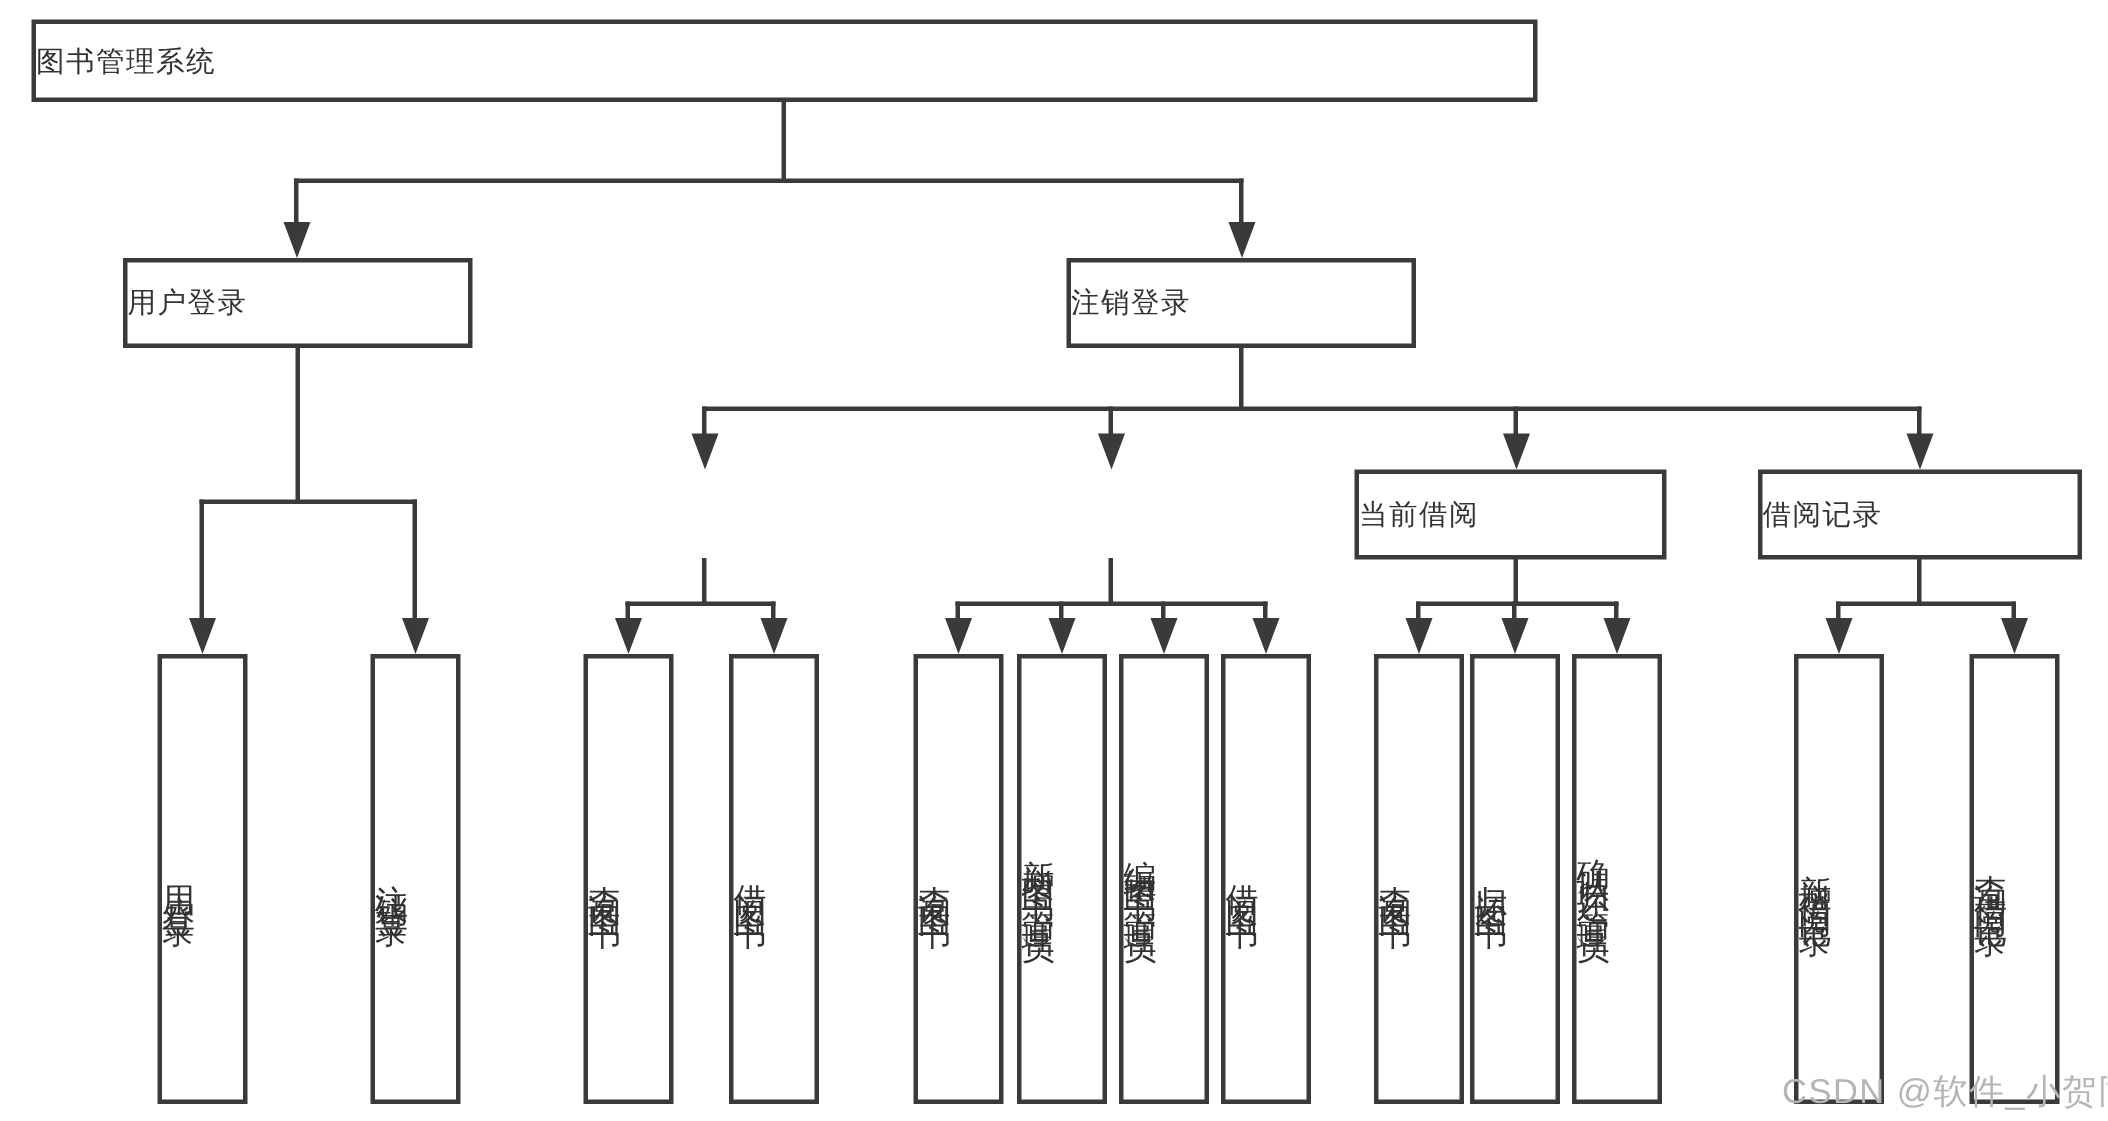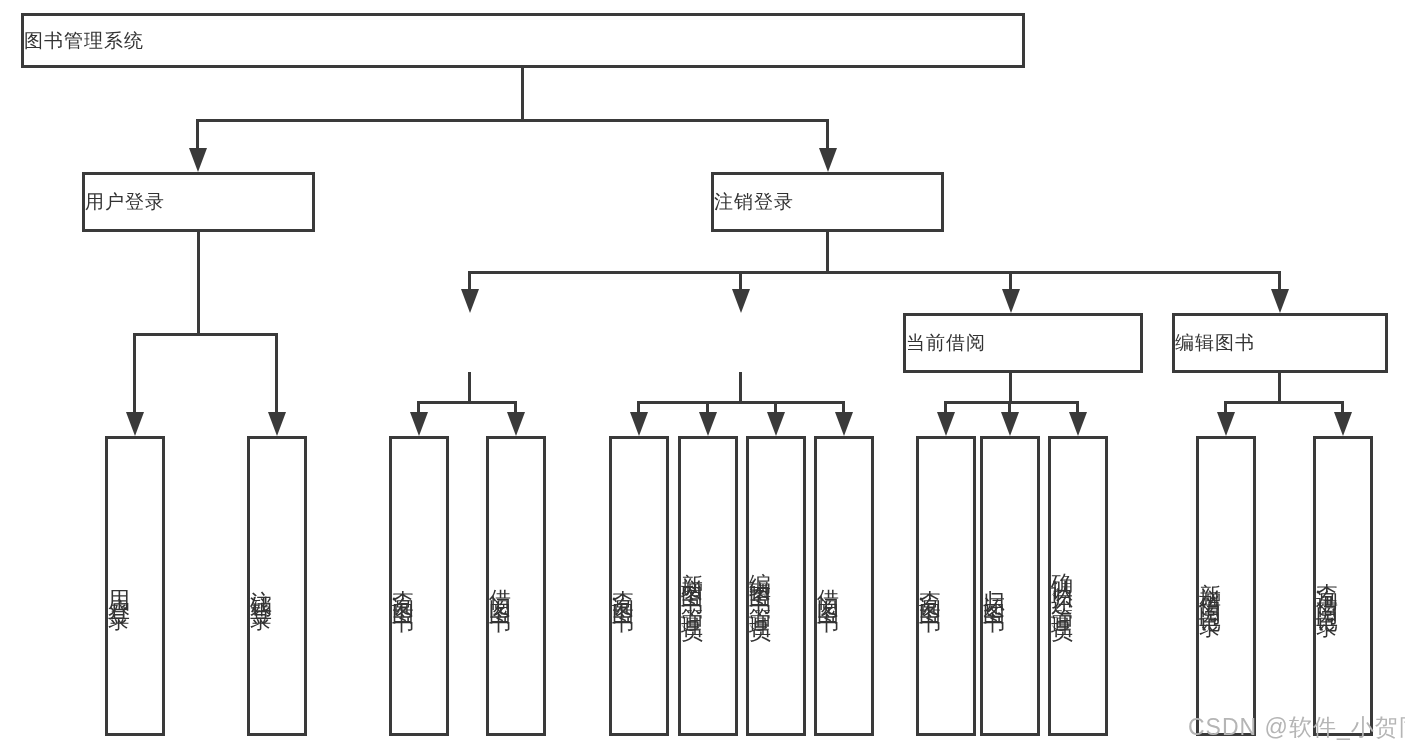--- a/index.html
+++ b/index.html
@@ -52,25 +52,25 @@
   <i class="hl" style="left:468px;top:271px;width:813px"></i>
   <i class="vl" style="left:468px;top:271px;height:21px"></i>
   <i class="ar" style="left:461px;top:289px"></i>
   <i class="vl" style="left:739px;top:271px;height:21px"></i>
   <i class="ar" style="left:732px;top:289px"></i>
   <i class="vl" style="left:1009px;top:271px;height:21px"></i>
   <i class="ar" style="left:1002px;top:289px"></i>
   <i class="vl" style="left:1278px;top:271px;height:21px"></i>
   <i class="ar" style="left:1271px;top:289px"></i>
 
-  <div class="box h" style="left:903px;top:313px;width:240px;height:60px">
+  <div class="box h" style="left:903px;top:313px;width:208px;height:60px">
     <span>当前借阅</span>
   </div>
   <div class="box h" style="left:1172px;top:313px;width:216px;height:60px">
-    <span>编辑图书</span>
+    <span>借阅记录</span>
   </div>
 
   <i class="vl" style="left:468px;top:372px;height:32px"></i>
   <i class="hl" style="left:417px;top:401px;width:100px"></i>
   <i class="vl" style="left:417px;top:401px;height:14px"></i>
   <i class="ar" style="left:410px;top:412px"></i>
   <i class="vl" style="left:514px;top:401px;height:14px"></i>
   <i class="ar" style="left:507px;top:412px"></i>
 
   <i class="vl" style="left:739px;top:372px;height:32px"></i>

